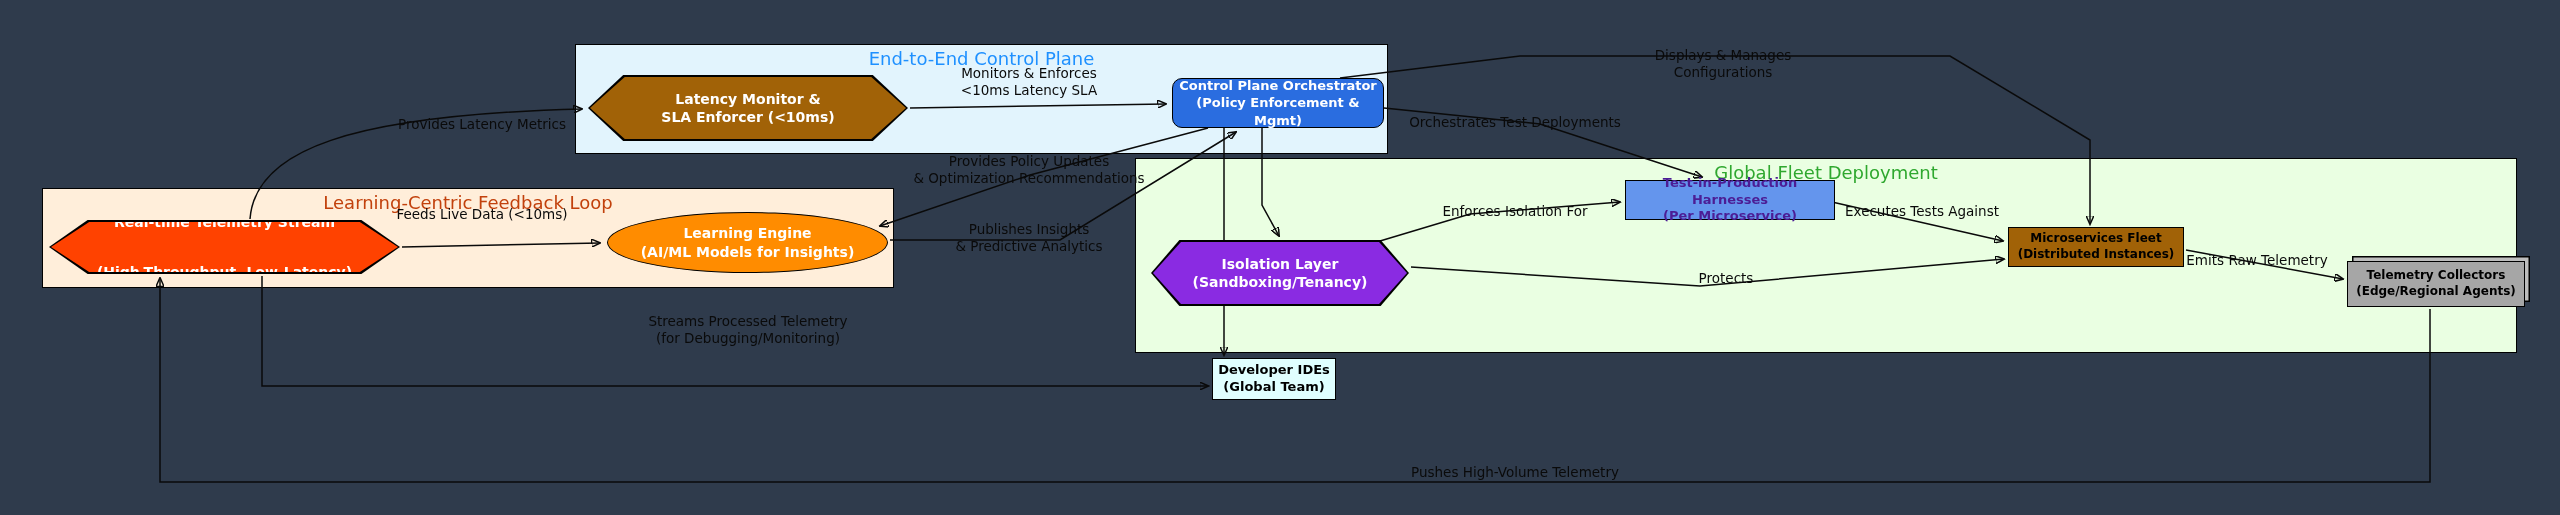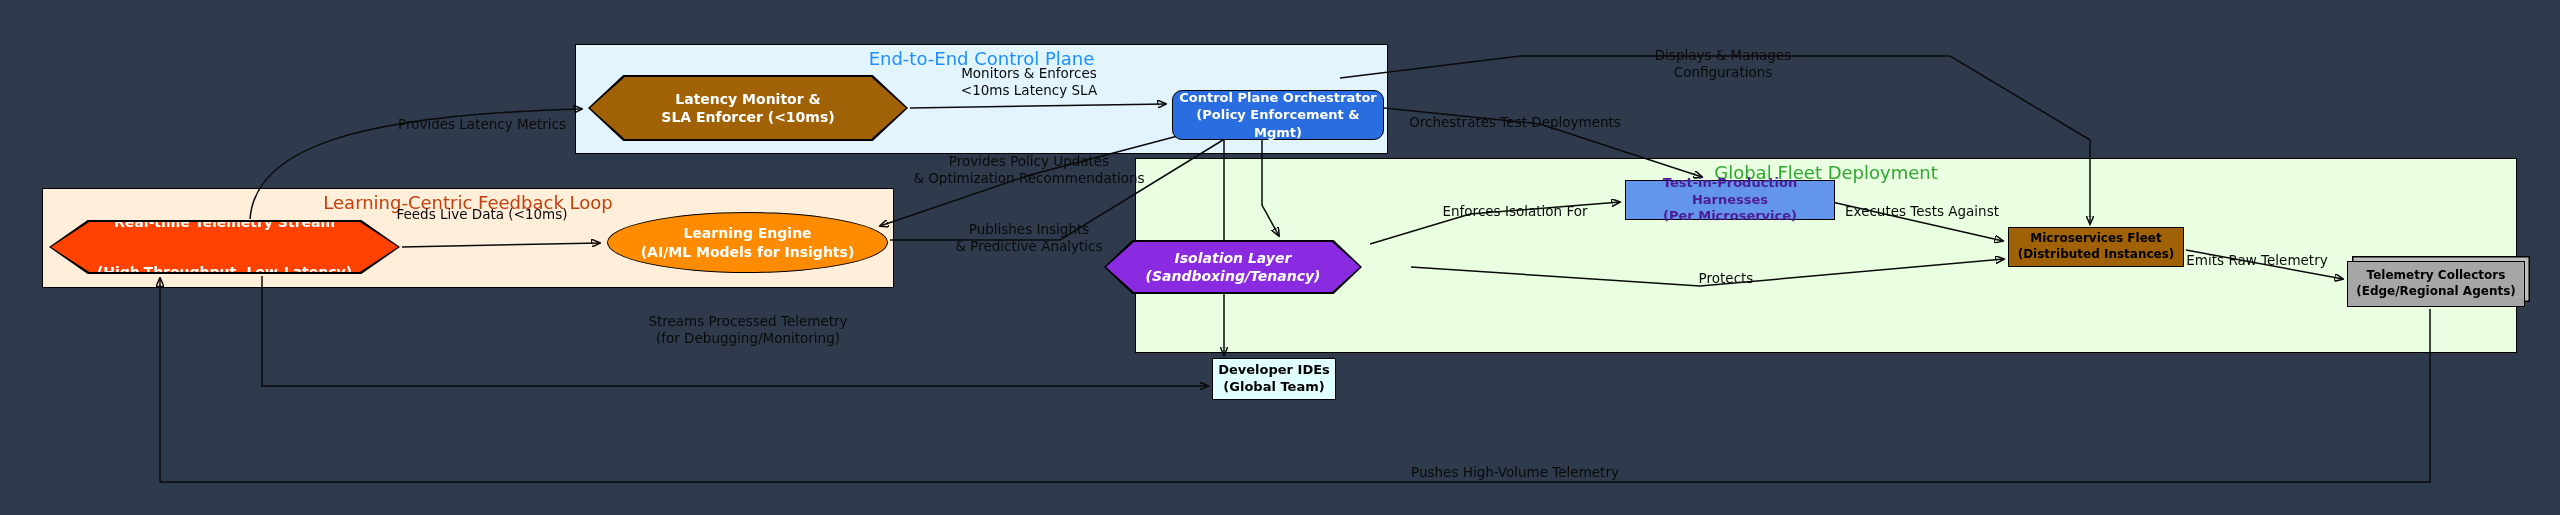--- a/index.html
+++ b/index.html
@@ -29,21 +29,21 @@
   .hexwrap{position:absolute;z-index:3;}
   .hex-border{position:absolute;inset:0;background:#000;
     clip-path:polygon(11% 0,89% 0,100% 50%,89% 100%,11% 100%,0 50%);}
   .hex-fill{position:absolute;inset:2px;display:flex;flex-direction:column;justify-content:center;
     align-items:center;font-weight:bold;text-align:center;color:#fff;
     clip-path:polygon(11% 0,89% 0,100% 50%,89% 100%,11% 100%,0 50%);}
   .f-latency{background:#a16207;font-size:14px;line-height:1.3;}
   .f-telemetry{background:#ff4200;font-size:14px;line-height:1.3;gap:31px;}
   .f-isolation{background:#8a2be2;font-size:14px;line-height:1.3;}
   .n-engine{background:#ff8c00;color:#fff;font-size:14px;line-height:1.3;}
-  .n-orch{background:#2a6de0;color:#fff;border-radius:10px;font-size:13px;line-height:1.35;margin-top:12px;}
+  .n-orch{background:#2a6de0;color:#fff;border-radius:10px;font-size:13px;line-height:1.35;}
   .n-harness{background:#6495ed;color:#4c1d95;font-size:13px;line-height:1.3;}
   .n-fleet{background:#a16207;color:#000;font-size:12px;line-height:1.3;}
   .n-collect{background:#a6a6a6;color:#000;font-size:12px;line-height:1.3;
     box-shadow:5px -5px 0 -1.5px #bdbdbd,5px -5px 0 0 #000;}
   .n-ides{background:#e0ffff;color:#000;font-size:13px;line-height:1.3;}
   
   .elabel{position:absolute;z-index:3;transform:translate(-50%,-50%);text-align:center;
     font-size:13.5px;color:#0a0a0a;line-height:1.25;white-space:nowrap;}
 </style>
 </head>
@@ -108,21 +108,21 @@
   <div class="node ellipse n-engine" style="left:607px;top:212px;width:281px;height:61px;">
     <div>Learning Engine</div>
     <div>(AI/ML Models for Insights)</div>
   </div>
 
   <div class="node rect n-harness" style="left:1625px;top:180px;width:210px;height:40px;">
     <div>Test-in-Production Harnesses</div>
     <div>(Per Microservice)</div>
   </div>
 
-  <div class="hexwrap" style="left:1104px;top:240px;width:258px;height:54px;font-style:italic;">
+  <div class="hexwrap" style="left:1151px;top:240px;width:258px;height:66px;">
     <div class="hex-border"></div>
     <div class="hex-fill f-isolation">
       <div>Isolation Layer</div>
       <div>(Sandboxing/Tenancy)</div>
     </div>
   </div>
 
   <div class="node rect n-fleet" style="left:2008px;top:227px;width:176px;height:40px;">
     <div>Microservices Fleet</div>
     <div>(Distributed Instances)</div>

